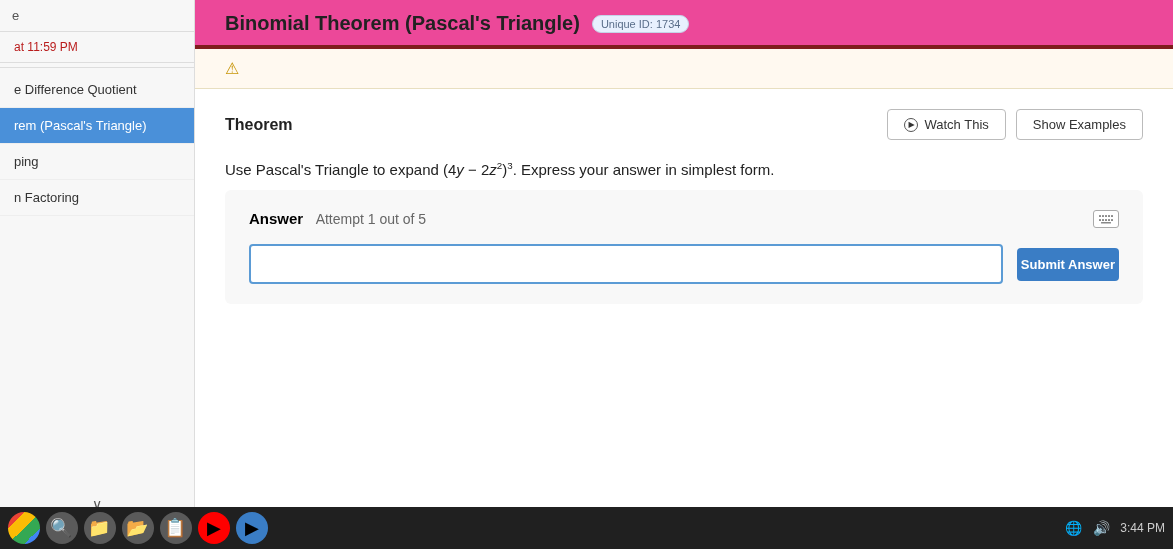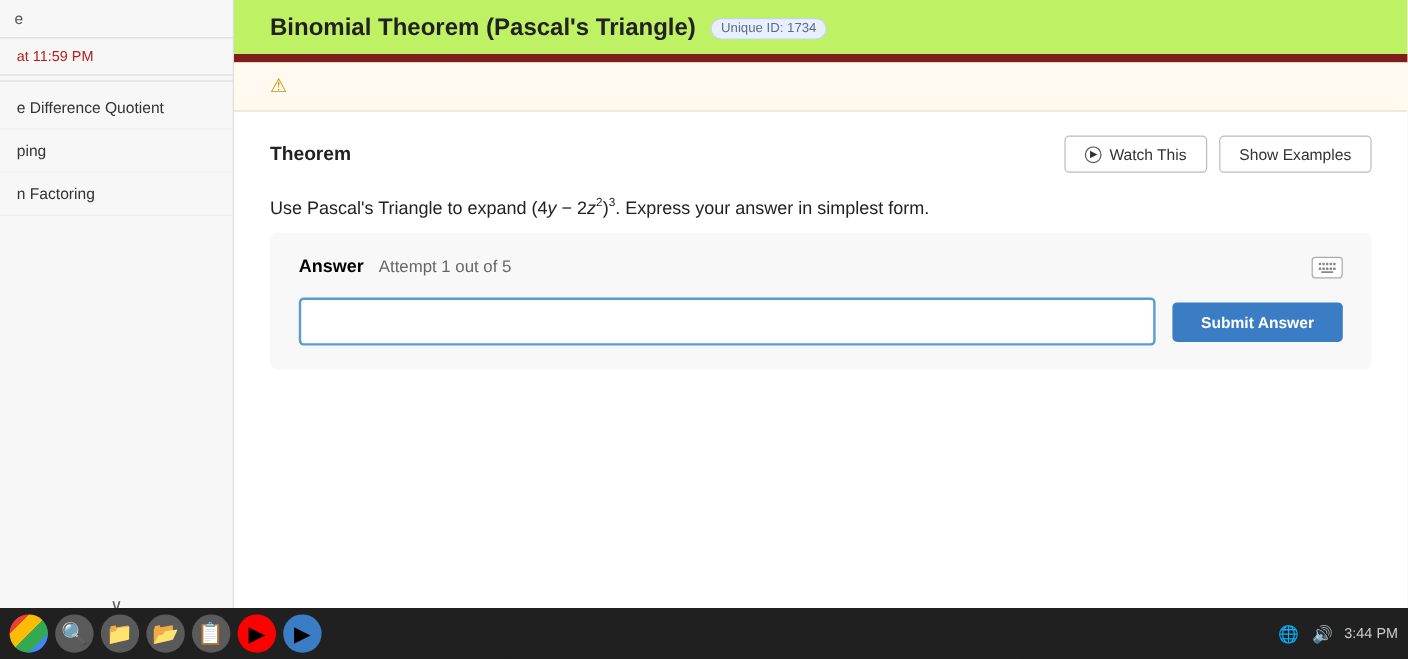--- a/index.html
+++ b/index.html
@@ -79,22 +79,22 @@
       flex: 1;
       background: #fff;
       display: flex;
       flex-direction: column;
       padding: 0;
       min-height: 549px;
     }
 
     .page-header {
       padding: 12px 30px 10px 30px;
-      border-bottom: 7px solid #7f1d1d;
-      background: #bef264;
+      border-bottom: 4px solid #7f1d1d;
+      background: #ec4899;
       display: flex;
       align-items: center;
       gap: 12px;
     }
 
     .page-title {
       font-size: 20px;
       font-weight: 600;
       color: #222;
     }
@@ -227,21 +227,21 @@
       height: 40px;
       border: 2px solid #5b9bd5;
       border-radius: 4px;
       background: #fff;
       padding: 0 12px;
       font-size: 14px;
       outline: none;
     }
 
     .submit-btn {
-      padding: 9px 24px;
+      padding: 9px 4px;
       background: #3a7dc5;
       color: #fff;
       border: none;
       border-radius: 4px;
       font-size: 13px;
       font-weight: 600;
       cursor: pointer;
       white-space: nowrap;
     }
 
@@ -333,20 +333,23 @@
   </div>
 
   <div class="sidebar-time">
     <span>at 11:59 PM</span>
   </div>
 
   <hr class="divider">
 
   <div class="sidebar-item">
     <span>e Difference Quotient</span>
+  </div>
+  <div class="sidebar-item active">
+    <span>rem (Pascal's Triangle)</span>
   </div>
   <div class="sidebar-item">
     <span>ping</span>
   </div>
   <div class="sidebar-item">
     <span>n Factoring</span>
   </div>
 
   <div class="sidebar-bottom">
     <div class="sidebar-chevron">∨</div>

